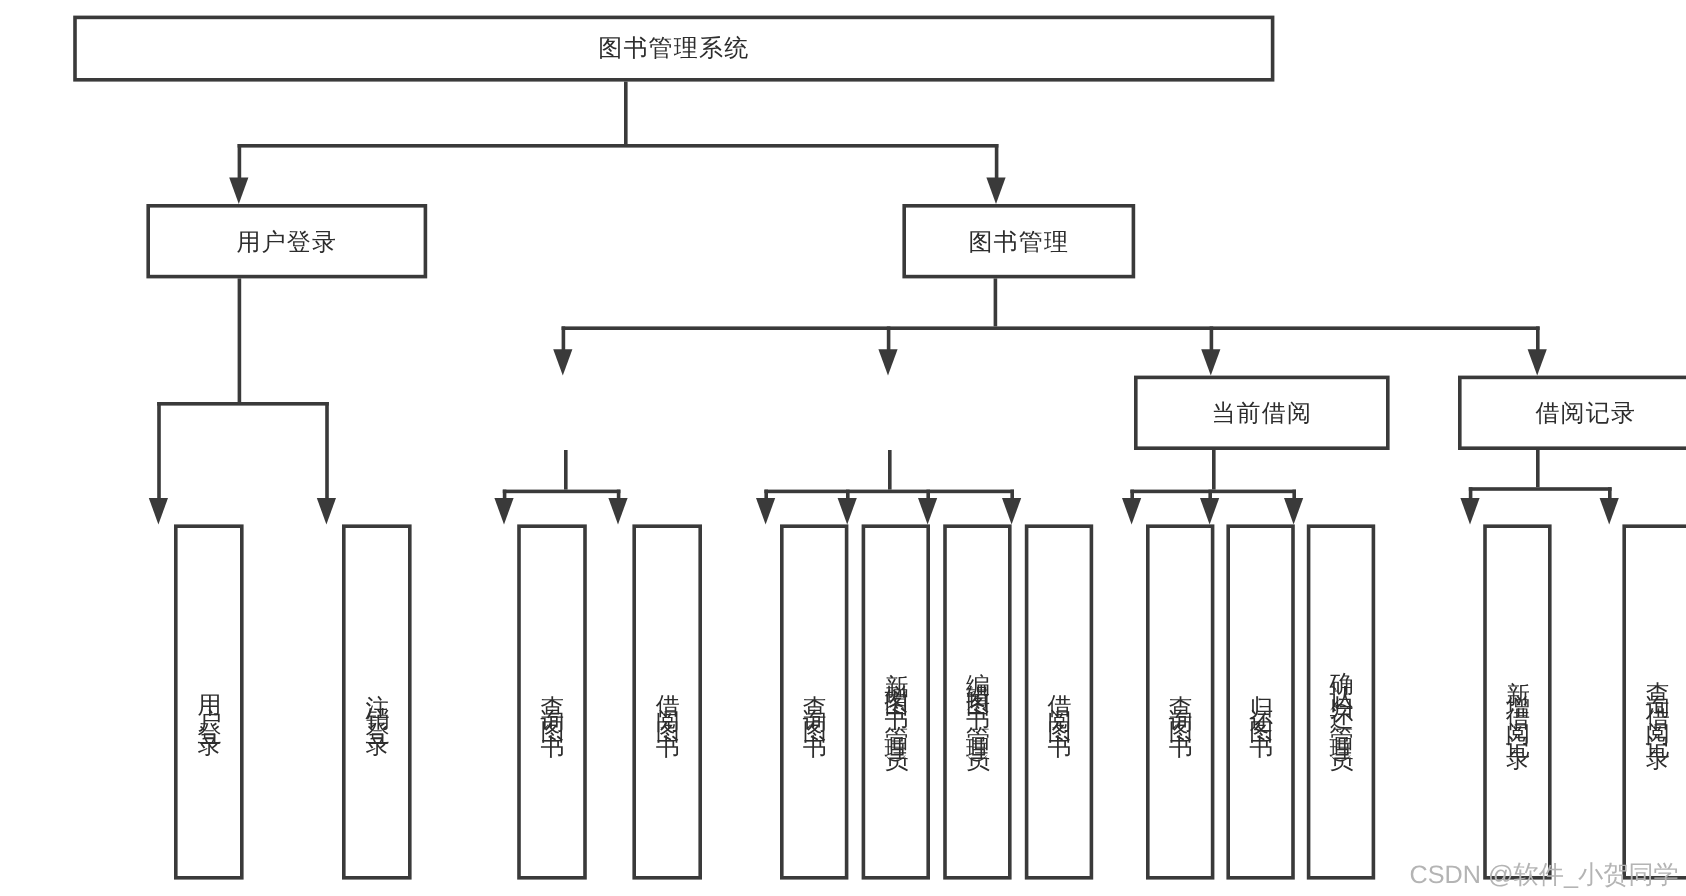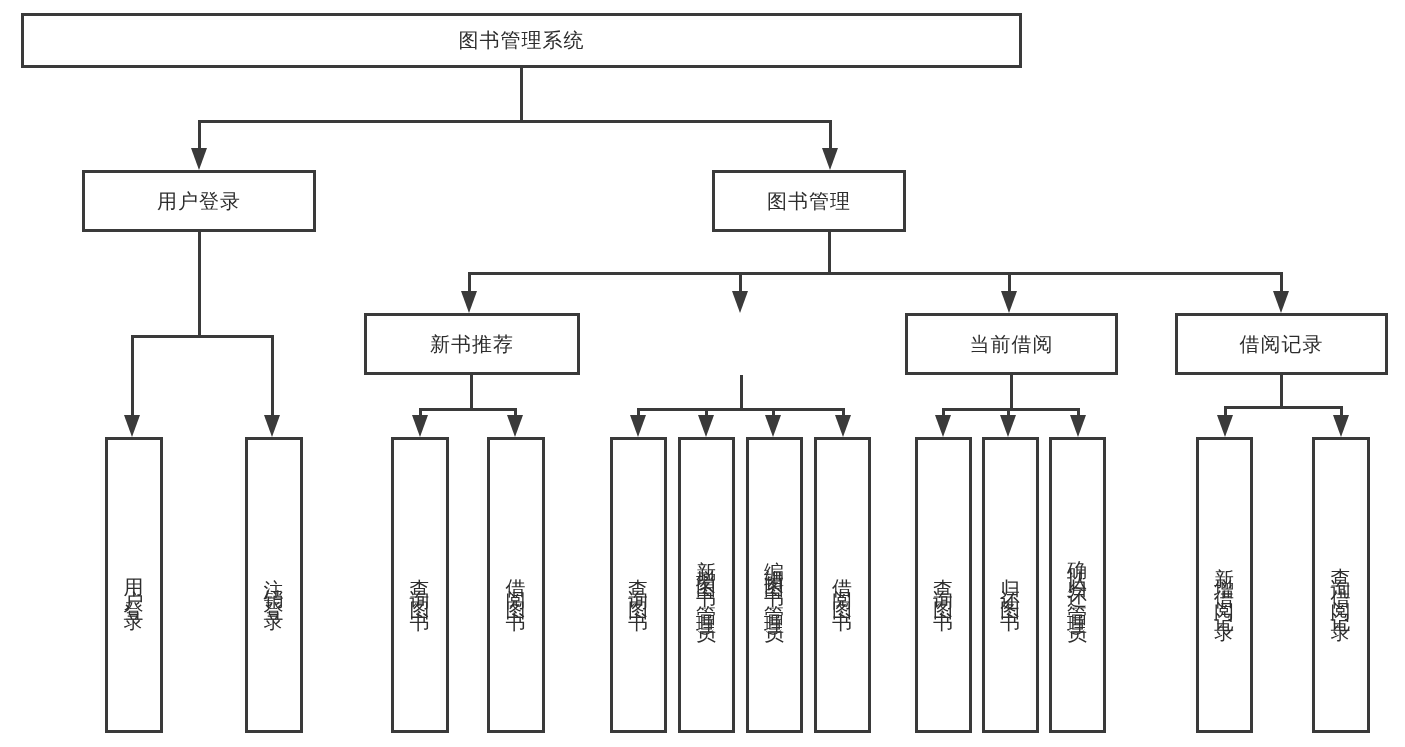--- a/index.html
+++ b/index.html
@@ -13,20 +13,21 @@
     color: #2d2d2d;
   }
   .box {
     position: absolute;
     box-sizing: border-box;
     border: 3px solid #3a3a3a;
     background: #ffffff;
     display: flex;
     align-items: center;
     justify-content: center;
+    margin-left: 40px;
   }
   .hlabel {
     font-size: 20px;
     letter-spacing: 1px;
     white-space: nowrap;
   }
   .vlabel {
     writing-mode: vertical-rl;
     text-orientation: mixed;
     font-size: 20px;
@@ -64,23 +65,20 @@
     <span class="hlabel">图书管理系统</span>
   </div>
 
   <div class="box" style="left:82px; top:170px; width:234px; height:62px;">
     <span class="hlabel">用户登录</span>
   </div>
   <div class="box" style="left:712px; top:170px; width:194px; height:62px;">
     <span class="hlabel">图书管理</span>
   </div>
 
-  <div class="box" style="left:364px; top:313px; width:216px; height:62px;">
-    <span class="hlabel">新书推荐</span>
-  </div>
   <div class="box" style="left:905px; top:313px; width:213px; height:62px;">
     <span class="hlabel">当前借阅</span>
   </div>
   <div class="box" style="left:1175px; top:313px; width:213px; height:62px;">
     <span class="hlabel">借阅记录</span>
   </div>
 
   <div class="box" style="left:105px; top:437px; width:58px; height:296px;">
     <span class="vlabel">用户登录</span>
   </div>
@@ -177,14 +175,15 @@
   <div class="ah" style="left:1000px; top:415px;"></div>
   <div class="ah" style="left:1070px; top:415px;"></div>
 
   <div class="ln" style="left:1280px; top:375px; width:3px;   height:31px;"></div>
   <div class="ln" style="left:1224px; top:406px; width:119px; height:3px;"></div>
   <div class="ln" style="left:1224px; top:406px; width:3px;   height:12px;"></div>
   <div class="ln" style="left:1340px; top:406px; width:3px;   height:12px;"></div>
   <div class="ah" style="left:1217px; top:415px;"></div>
   <div class="ah" style="left:1333px; top:415px;"></div>
 
+  <div class="watermark">CSDN @软件_小贺同学</div>
 
 </div>
 
 </body></html>

